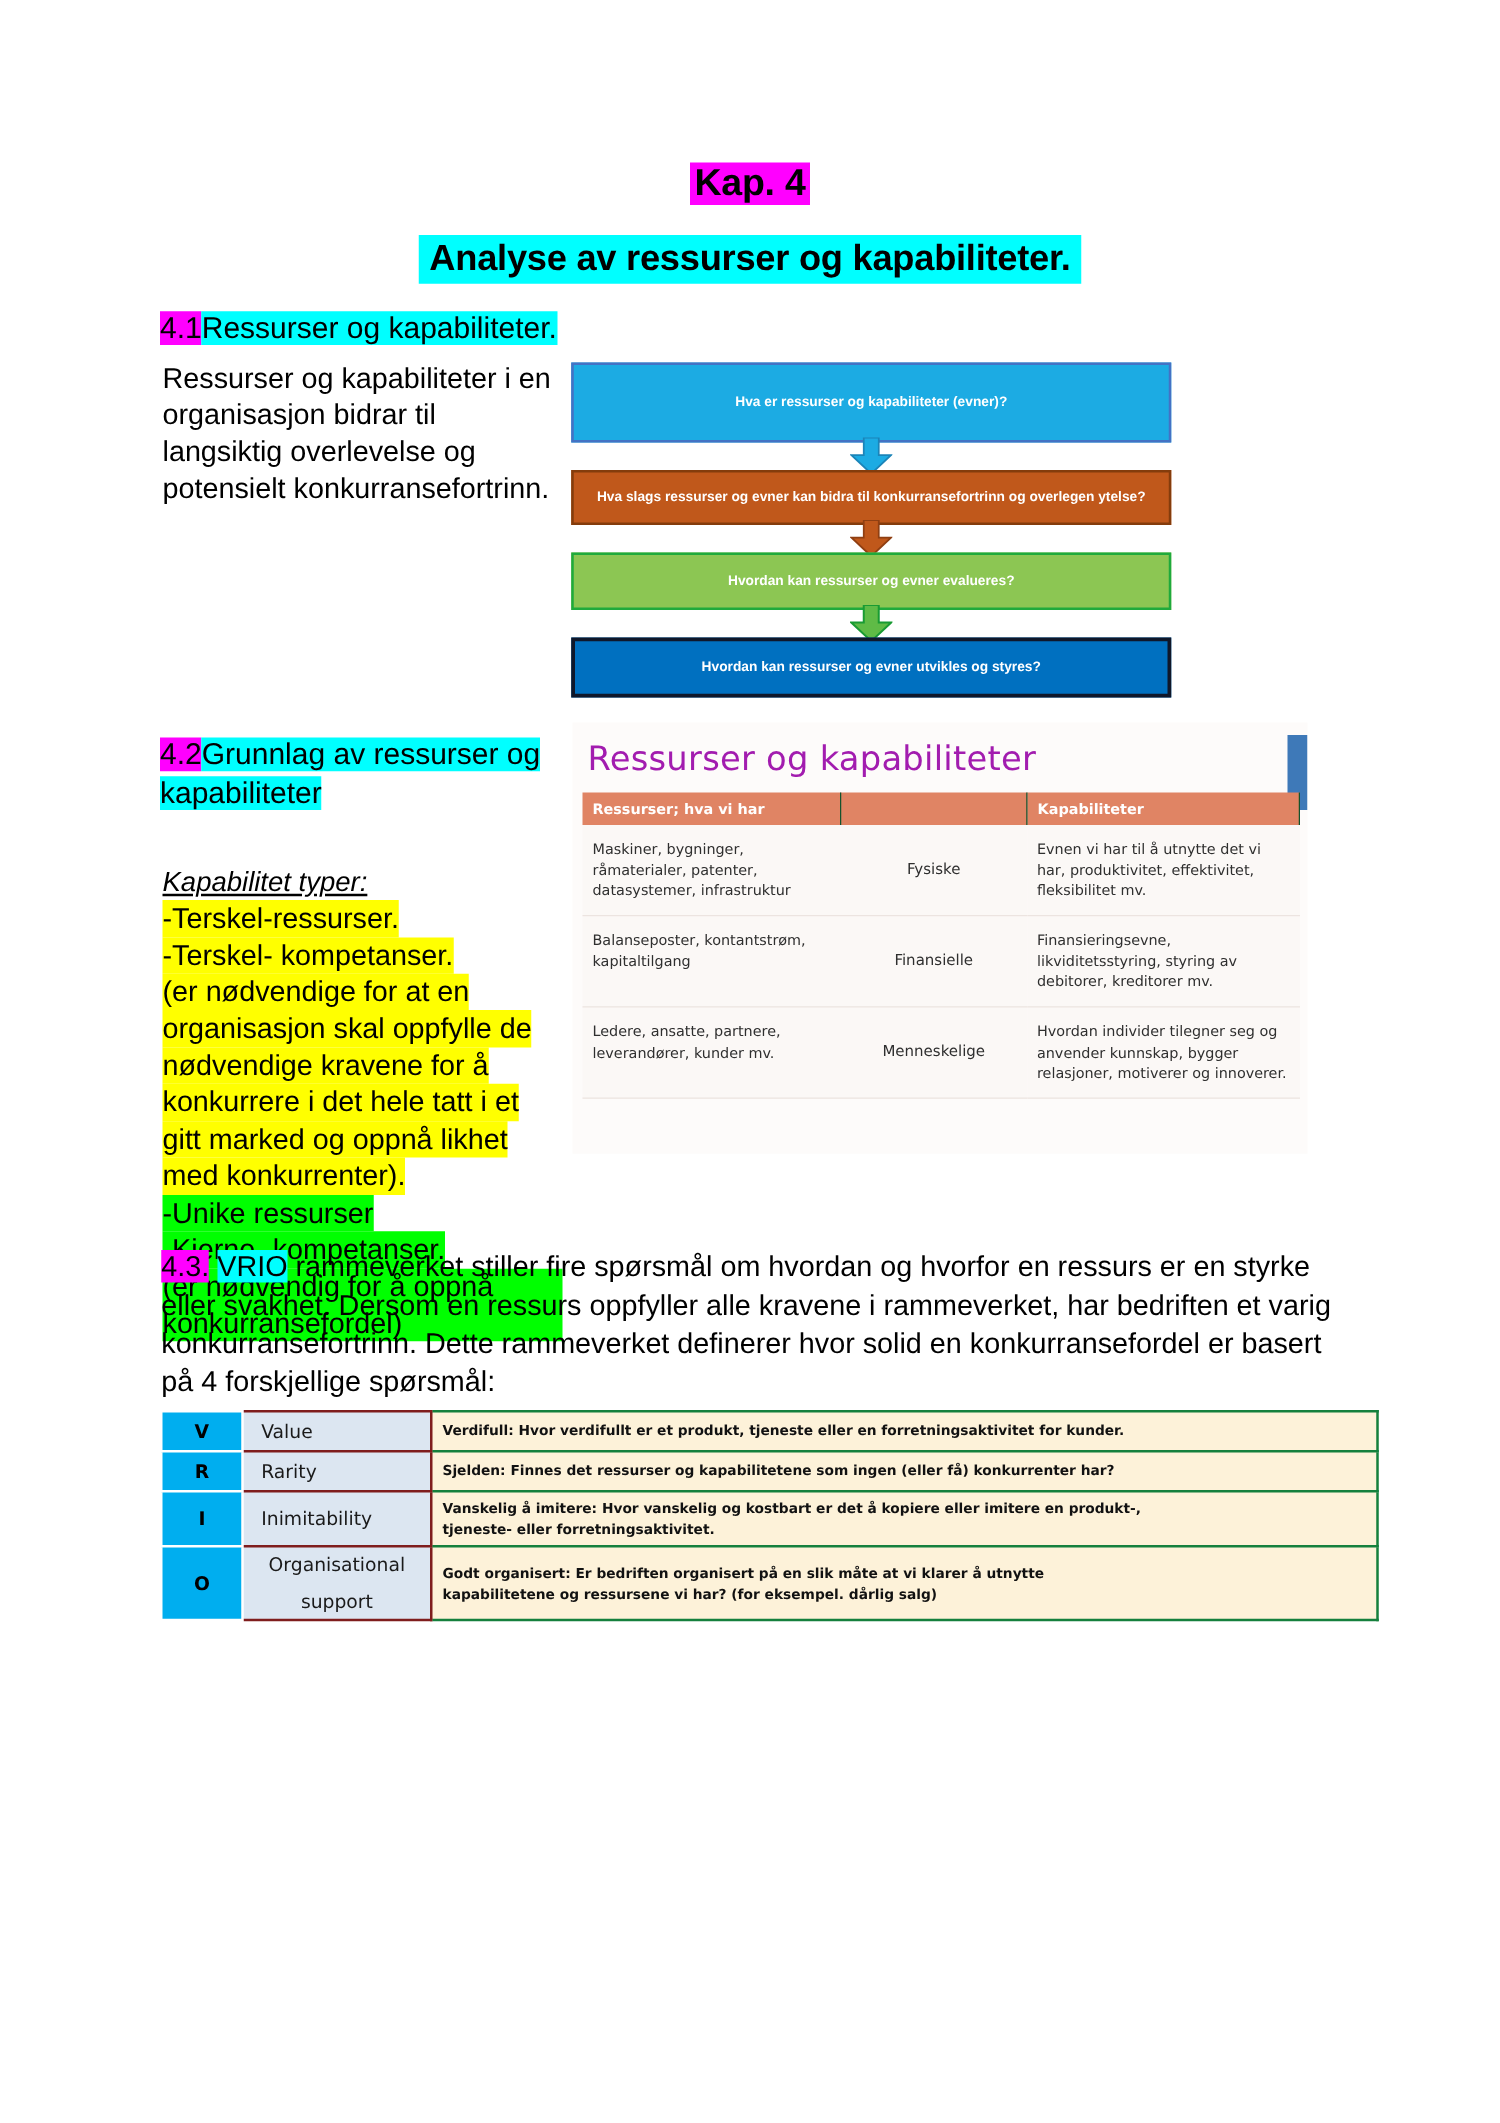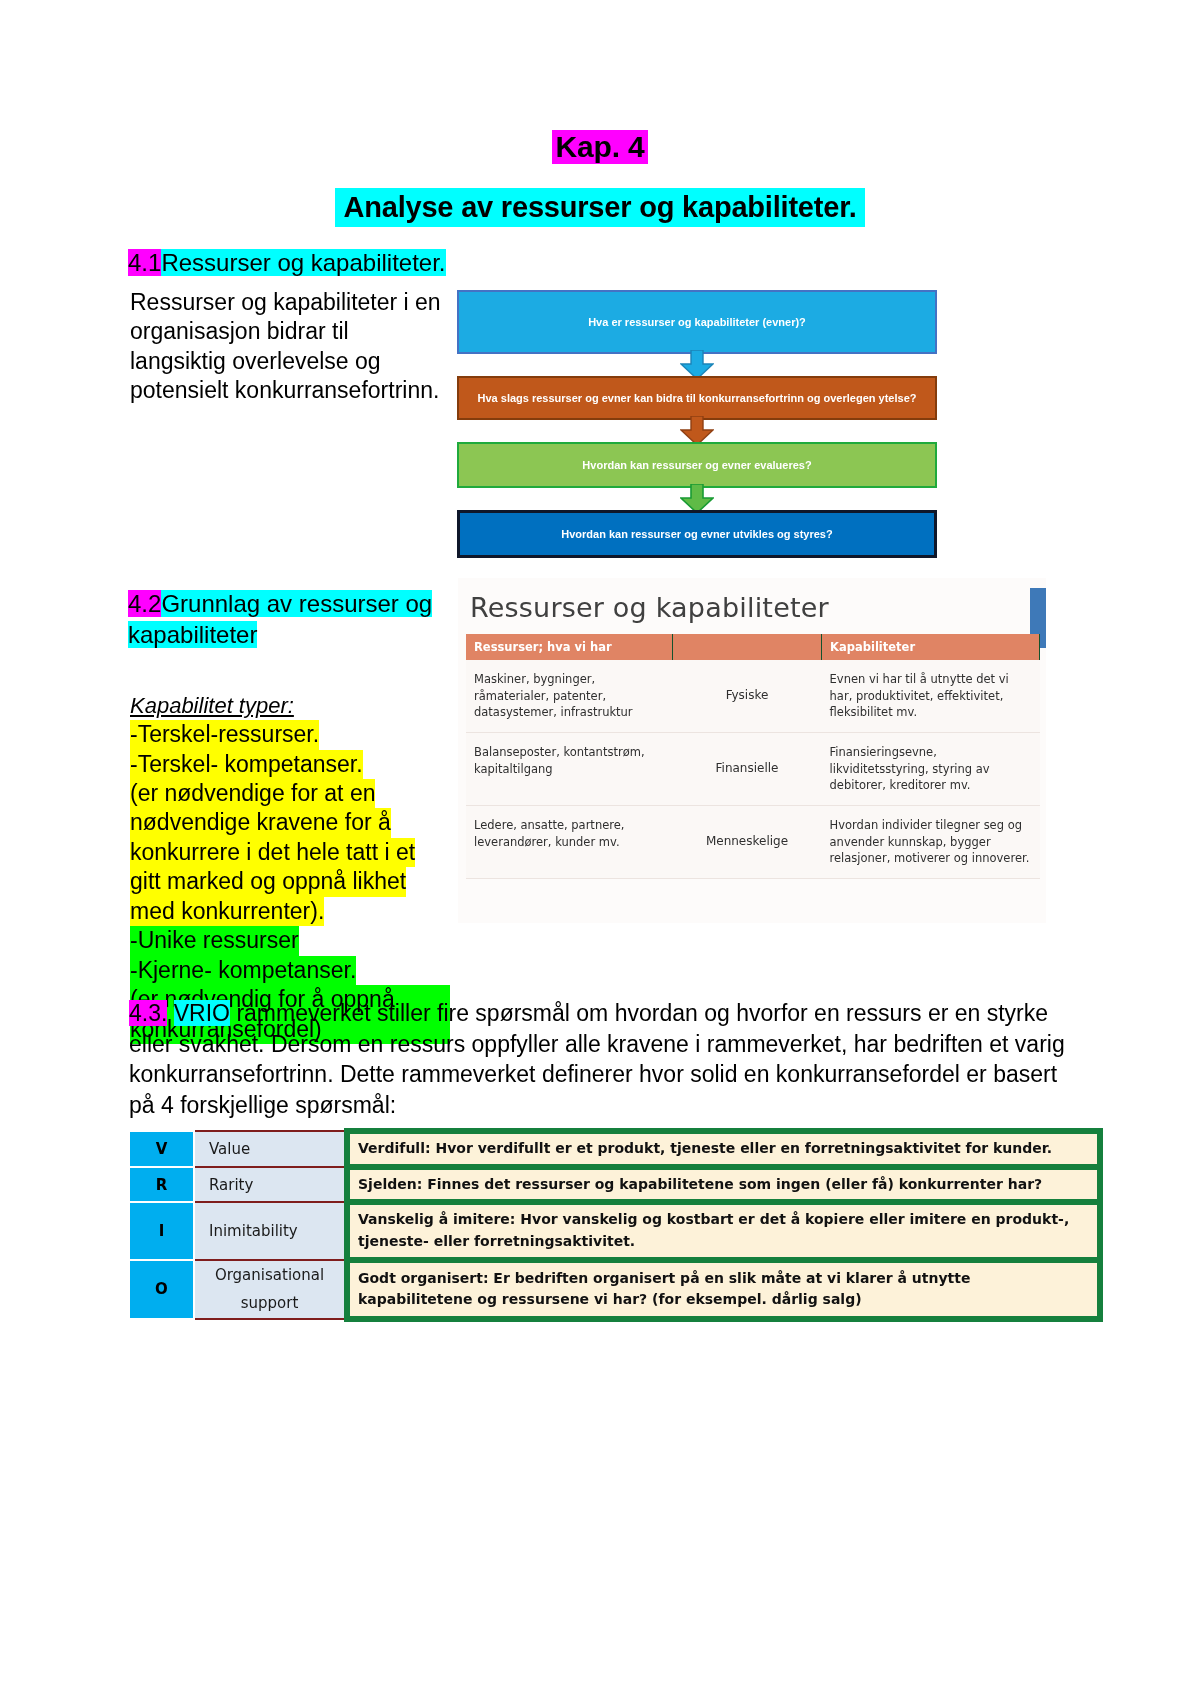--- a/index.html
+++ b/index.html
@@ -138,21 +138,21 @@
     width: 588px;
     height: 345px;
     background: #fdfbfa;
     overflow: hidden;
   }
   .res-title {
     position: absolute;
     left: 12px;
     top: 14px;
     font-size: 27px;
-    color: #404040;
+    color: #a21caf;
     font-family: "DejaVu Sans", sans-serif;
     letter-spacing: 0.2px;
   }
   .blue-tab {
     position: absolute;
     right: 0px;
     top: 10px;
     width: 16px;
     height: 60px;
     background: #3e79b8;
@@ -228,26 +228,26 @@
   .v-name {
     width: 135px;
     background: #dce6f1;
     font-size: 15px;
     padding-left: 14px !important;
     color: #1a1a1a;
     border: 2px solid #7f1d1d;
   }
   .v-desc {
     background: #fdf2d9;
-    font-size: 14px;
+    font-size: 11px;
     font-weight: bold;
     padding: 4px 8px 4px 8px !important;
     color: #111111;
     line-height: 1.55;
-    border: 6px solid #15803d;
+    border: 2px solid #15803d;
   }
   .v-name.two-line { line-height: 1.9; text-align: center; padding-left:0 !important;}
 </style>
 </head>
 <body>
 
 <div class="page">
 
   <div class="title-wrap">
     <div class="kap-title">Kap. 4</div><br>
@@ -291,20 +291,21 @@
   <div id="sec42">
     <span class="hl-magenta">4.2</span><span class="hl-cyan">Grunnlag av ressurser og</span><br>
     <span class="hl-cyan">kapabiliteter</span>
   </div>
 
   <div id="kaptypes">
     <span class="ln kt-label">Kapabilitet typer:</span>
     <span class="ln hl-yellow">-Terskel-ressurser.</span>
     <span class="ln hl-yellow">-Terskel- kompetanser.</span>
     <span class="ln hl-yellow">(er nødvendige for at en</span>
+    <span class="ln hl-yellow">organisasjon skal oppfylle de</span>
     <span class="ln hl-yellow">nødvendige kravene for å</span>
     <span class="ln hl-yellow">konkurrere i det hele tatt i et</span>
     <span class="ln hl-yellow">gitt marked og oppnå likhet</span>
     <span class="ln hl-yellow">med konkurrenter).</span>
     <span class="ln hl-green">-Unike ressurser</span>
     <span class="ln hl-green">-Kjerne- kompetanser.</span>
     <span class="ln hl-green">(er nødvendig for å oppnå konkurransefordel)</span>
   </div>
 
   <div id="respanel">

